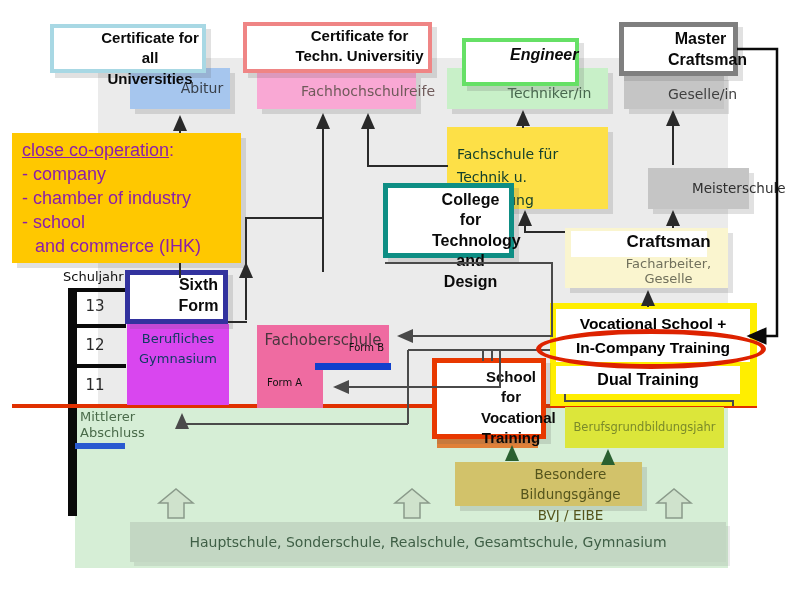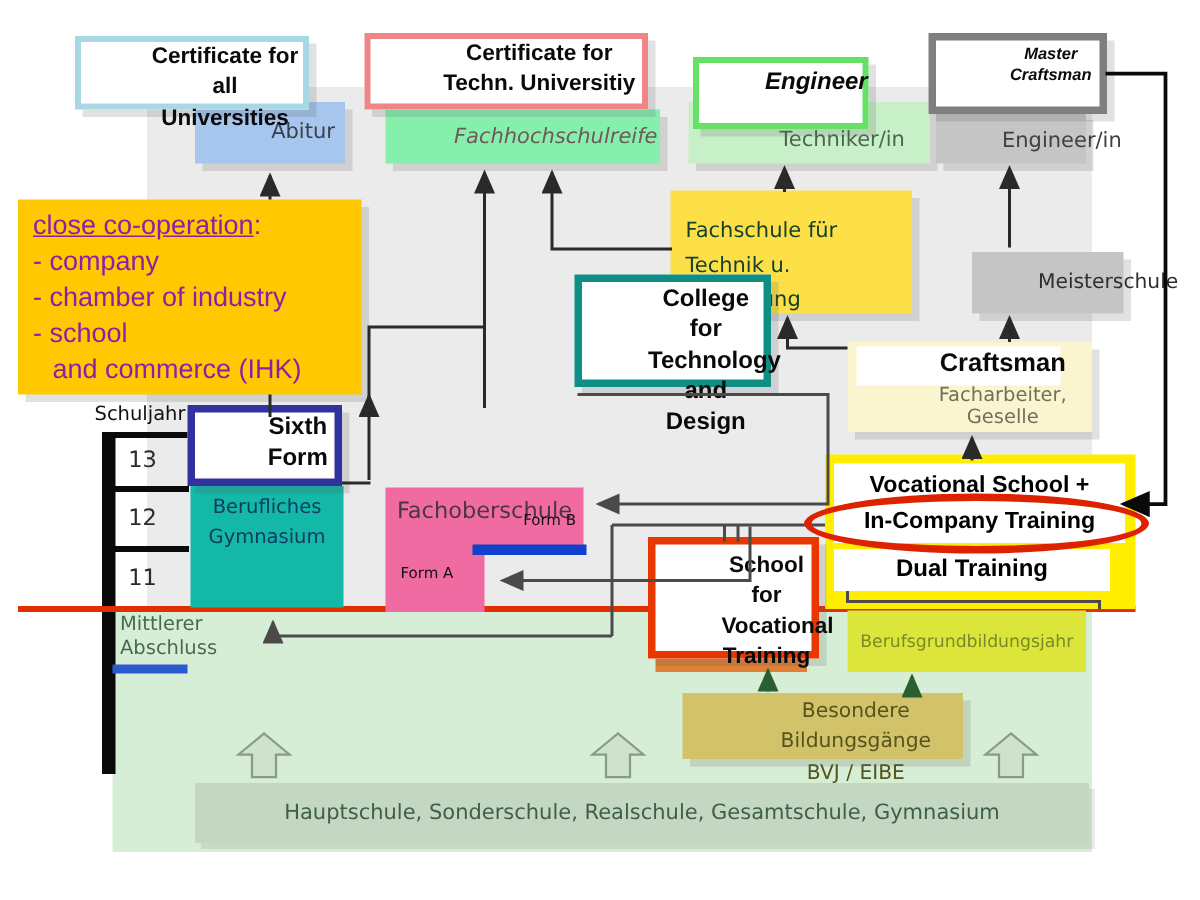--- a/index.html
+++ b/index.html
@@ -11,44 +11,44 @@
   .panel-green{left:75px;top:407px;width:653px;height:161px;background:#d6eed6;z-index:2;}
   .redline{left:12px;top:404px;width:745px;height:4px;background:#e03000;z-index:6;}
 
   .box{position:absolute;box-sizing:border-box;text-align:center;z-index:10;}
   .sh{box-shadow:5px 5px 0 rgba(90,90,90,0.18);padding-left:44px;}
   .whitebox{background:#fff;font-weight:bold;color:#0a0a0a;}
 
   .cert-all{left:50px;top:24px;width:156px;height:49px;border:4px solid #a8d8e4;font-size:15px;line-height:1.35;z-index:12;}
   .cert-tech{left:243px;top:22px;width:189px;height:51px;border:4px solid #ef8585;font-size:15px;line-height:1.35;z-index:12;}
   .engineer{left:462px;top:38px;width:117px;height:48px;border:4px solid #66e066;font-size:16px;line-height:1.6;z-index:12;font-style:italic;}
-  .master{left:619px;top:22px;width:119px;height:54px;border:5px solid #7f7f7f;font-size:11px;line-height:1.3;padding-top:2px;z-index:12;font-style:italic;}
+  .master{left:619px;top:22px;width:119px;height:54px;border:5px solid #7f7f7f;font-size:16px;line-height:1.3;padding-top:2px;z-index:12;}
 
   .lbl{font-family:"DejaVu Sans", sans-serif;}
   .abitur{left:130px;top:68px;width:100px;height:41px;background:#a6c6ee;color:#39404a;font-size:14px;line-height:41px;}
-  .fhr{left:257px;top:73px;width:183px;height:36px;background:#86efac;color:#6f5a5a;font-size:14px;line-height:36px;font-style:italic;}
-  .techniker{left:447px;top:68px;width:161px;height:41px;background:#c8f0c8;color:#48684e;font-size:14px;line-height:50px;margin-left:12px;}
+  .fhr{left:257px;top:73px;width:159px;height:36px;background:#f9a8d4;color:#6f5a5a;font-size:14px;line-height:36px;}
+  .techniker{left:447px;top:68px;width:161px;height:41px;background:#c8f0c8;color:#48684e;font-size:14px;line-height:50px;}
   .meister{left:624px;top:75px;width:100px;height:34px;background:#c5c5c5;color:#3f3f3f;font-size:14px;line-height:38px;}
 
   .fachschule{left:447px;top:127px;width:161px;height:82px;background:#fde047;color:#14402c;font-size:14px;
               text-align:left;padding:16px 0 0 10px;line-height:1.65;}
   .meisterschule{left:624px;top:168px;width:101px;height:41px;background:#c5c5c5;color:#2f2f2f;font-size:13.5px;line-height:41px;margin-left:24px;}
   .college{left:383px;top:183px;width:131px;height:75px;border:5px solid #0e8e84;font-size:16px;line-height:1.28;padding-top:2px;z-index:14;}
   .craftsman{left:565px;top:228px;width:163px;height:60px;background:#faf5cf;z-index:10;}
   .craft-strip{position:absolute;left:6px;top:3px;width:136px;height:26px;background:#fff;}
   .craft-title{position:relative;font-weight:bold;font-size:17px;color:#0a0a0a;line-height:28px;}
   .craft-sub{position:relative;font-size:13px;color:#70705c;font-family:"DejaVu Sans", sans-serif;}
 
   .yellowgrp{left:550px;top:303px;width:207px;height:103px;background:#ffee00;z-index:7;}
   .vocbox{left:556px;top:309px;width:194px;height:53px;background:#fff;font-weight:bold;font-size:15.5px;line-height:1.55;padding-top:3px;z-index:8;}
   .dualbox{left:556px;top:366px;width:184px;height:28px;background:#fff;font-weight:bold;font-size:16px;line-height:28px;z-index:8;}
   .ellipse{left:536px;top:329px;width:230px;height:40px;border:5px solid #dd2200;border-radius:50%;z-index:50;}
 
   .sixth{left:125px;top:270px;width:103px;height:54px;border:5px solid #32329e;font-size:16px;line-height:1.3;z-index:12;}
-  .berufgym{left:127px;top:324px;width:102px;height:81px;background:#14b8a6;color:#123a63;font-size:13px;
+  .berufgym{left:127px;top:324px;width:102px;height:81px;background:#d946ef;color:#123a63;font-size:13px;
             padding-top:5px;line-height:1.55;z-index:10;}
   .techcol{left:258px;top:272px;width:128px;height:52px;border:5px solid #e83800;font-size:16px;line-height:1.3;z-index:12;}
   .fostop{left:257px;top:325px;width:132px;height:39px;background:#ef6ba1;color:#4a363e;font-size:15px;line-height:30px;z-index:10;}
   .formb{position:absolute;right:5px;bottom:1px;font-size:10px;color:#101010;font-weight:normal;}
   .fosblue{left:315px;top:363px;width:76px;height:7px;background:#1040cc;z-index:11;}
   .fosa{left:257px;top:364px;width:66px;height:44px;background:#ef6ba1;color:#101010;font-size:10px;
         text-align:left;padding:13px 0 0 10px;z-index:10;}
   .schoolvoc{left:432px;top:358px;width:114px;height:81px;border:5px solid #e83800;font-size:15px;line-height:1.35;padding-top:4px;z-index:16;}
   .svshadow{left:437px;top:439px;width:101px;height:9px;background:#e08038;z-index:15;}
   .bgj{left:565px;top:407px;width:159px;height:41px;background:#dce63a;color:#7a8a2a;font-size:11.5px;line-height:41px;z-index:10;}
@@ -99,21 +99,21 @@
 all Universities</div>
   <div class="box whitebox sh pre cert-tech">Certificate for
 Techn. Universitiy</div>
   <div class="box whitebox sh engineer">Engineer</div>
   <div class="box whitebox sh pre master">Master
 Craftsman</div>
 
   <div class="box lbl sh abitur">Abitur</div>
   <div class="box lbl sh fhr">Fachhochschulreife</div>
   <div class="box lbl sh techniker">Techniker/in</div>
-  <div class="box lbl sh meister">Engineer/in</div>
+  <div class="box lbl sh meister">Geselle/in</div>
 
   <div class="box lbl sh pre fachschule">Fachschule  für
 Technik u. Gestaltung</div>
   <div class="box lbl sh meisterschule">Meisterschule</div>
   <div class="box whitebox sh pre college">College for
 Technology
 and Design</div>
 
   <div class="box sh craftsman">
     <div class="craft-strip"></div>

